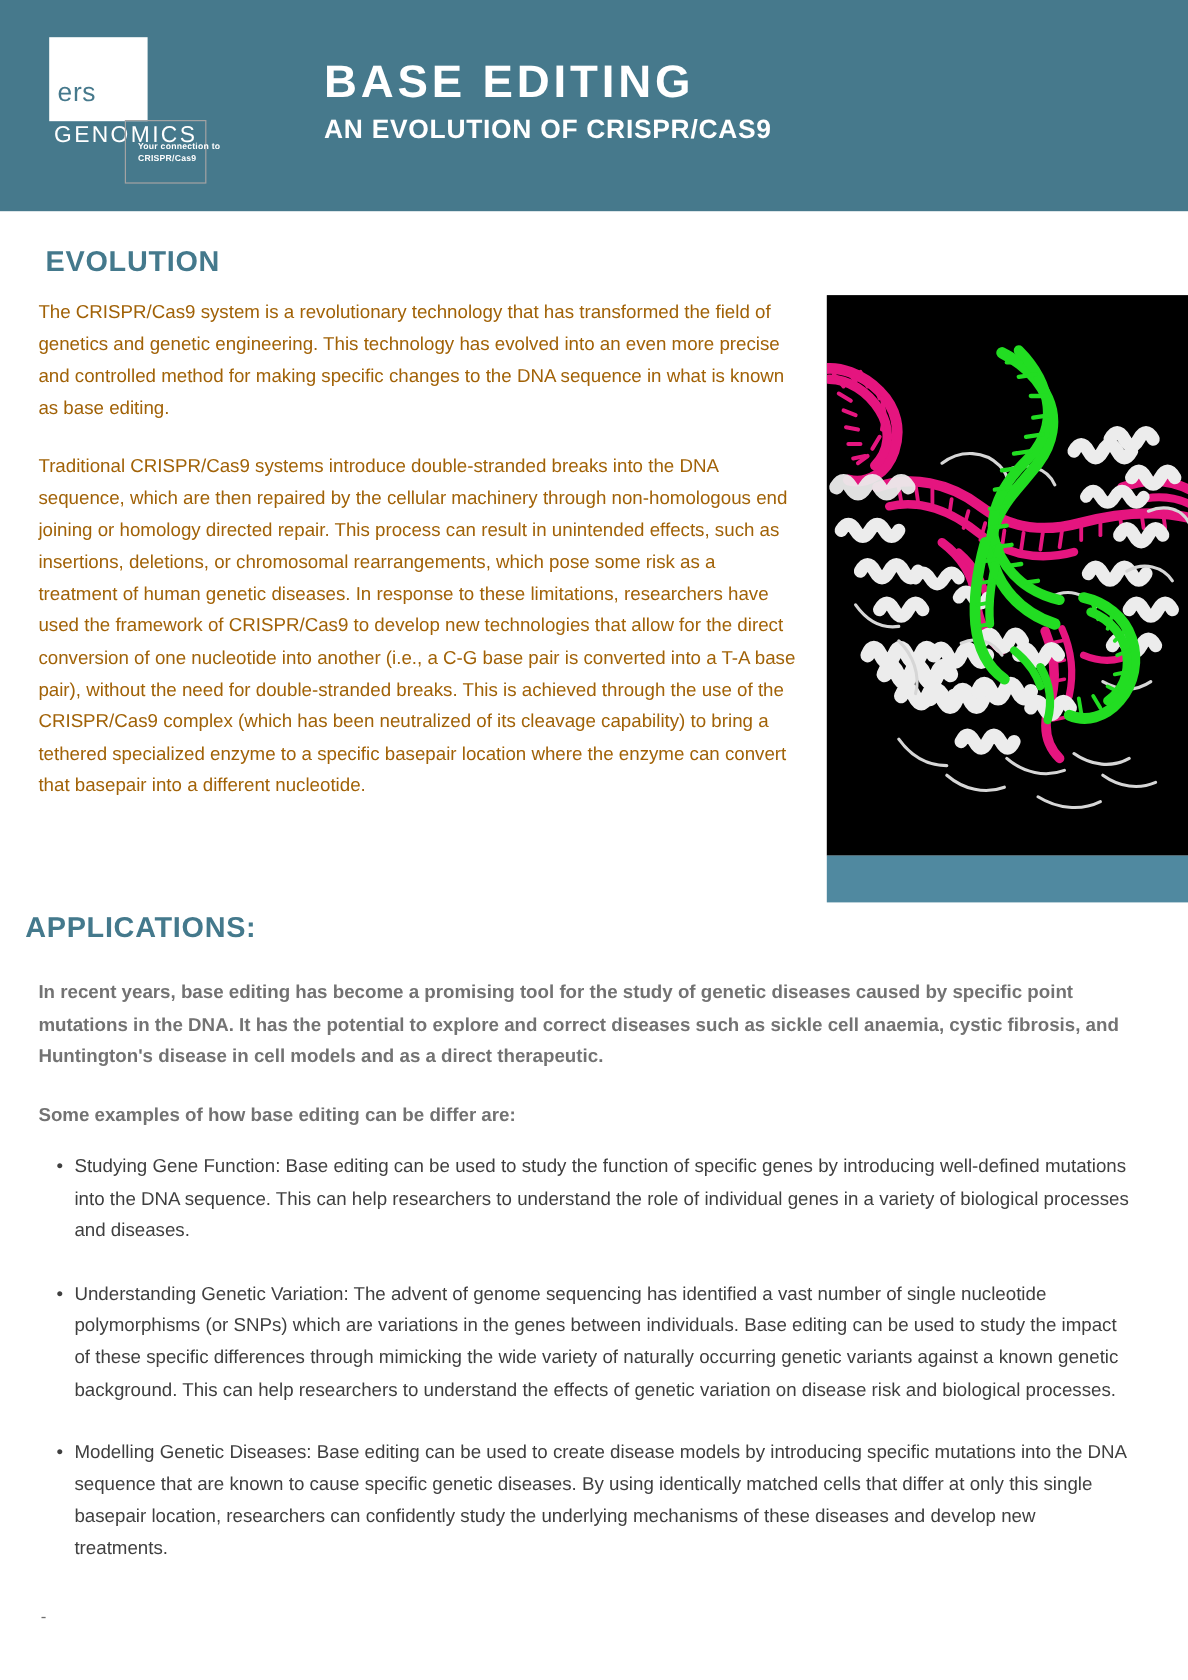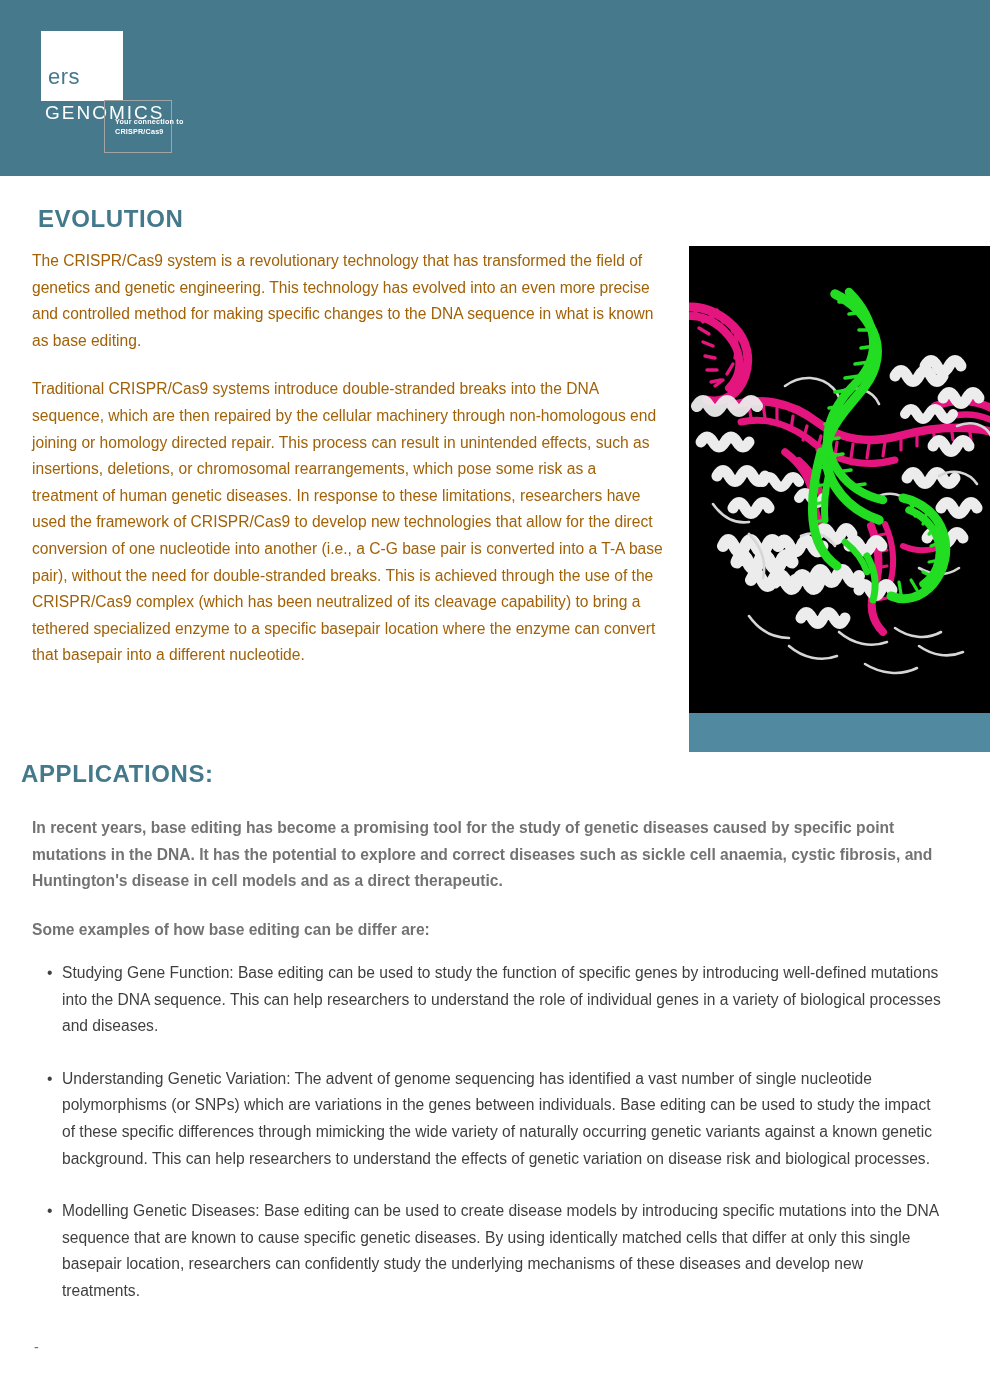--- a/index.html
+++ b/index.html
@@ -210,20 +210,22 @@
   <div class="logo-block">
     <div class="logo-whitebox"></div>
     <div class="logo-ers">ers</div>
     <div class="logo-genomics">GENOMICS</div>
     <div class="logo-tagbox">
       <div class="logo-tagline">Your connection to CRISPR/Cas9</div>
     </div>
   </div>
 
   <div class="title-wrap">
+    <div class="title-main">BASE EDITING</div>
+    <div class="title-sub">AN EVOLUTION OF CRISPR/CAS9</div>
   </div>
 
 </div>
 
 <div class="sec-heading" id="overview-heading">EVOLUTION</div>
 
 <div class="overview-col">
   <p>The CRISPR/Cas9 system is a revolutionary technology that has transformed the field of genetics and genetic engineering. This technology has evolved into an even more precise and controlled method for making specific changes to the DNA sequence in what is known as base editing.</p>
   <p>Traditional CRISPR/Cas9 systems introduce double-stranded breaks into the DNA sequence, which are then repaired by the cellular machinery through non-homologous end joining or homology directed repair. This process can result in unintended effects, such as insertions, deletions, or chromosomal rearrangements, which pose some risk as a treatment of human genetic diseases. In response to these limitations, researchers have used the framework of CRISPR/Cas9 to develop new technologies that allow for the direct conversion of one nucleotide into another (i.e., a C-G base pair is converted into a T-A base pair), without the need for double-stranded breaks. This is achieved through the use of the CRISPR/Cas9 complex (which has been neutralized of its cleavage capability) to bring a tethered specialized enzyme to a specific basepair location where the enzyme can convert that basepair into a different nucleotide.</p>
 </div>

